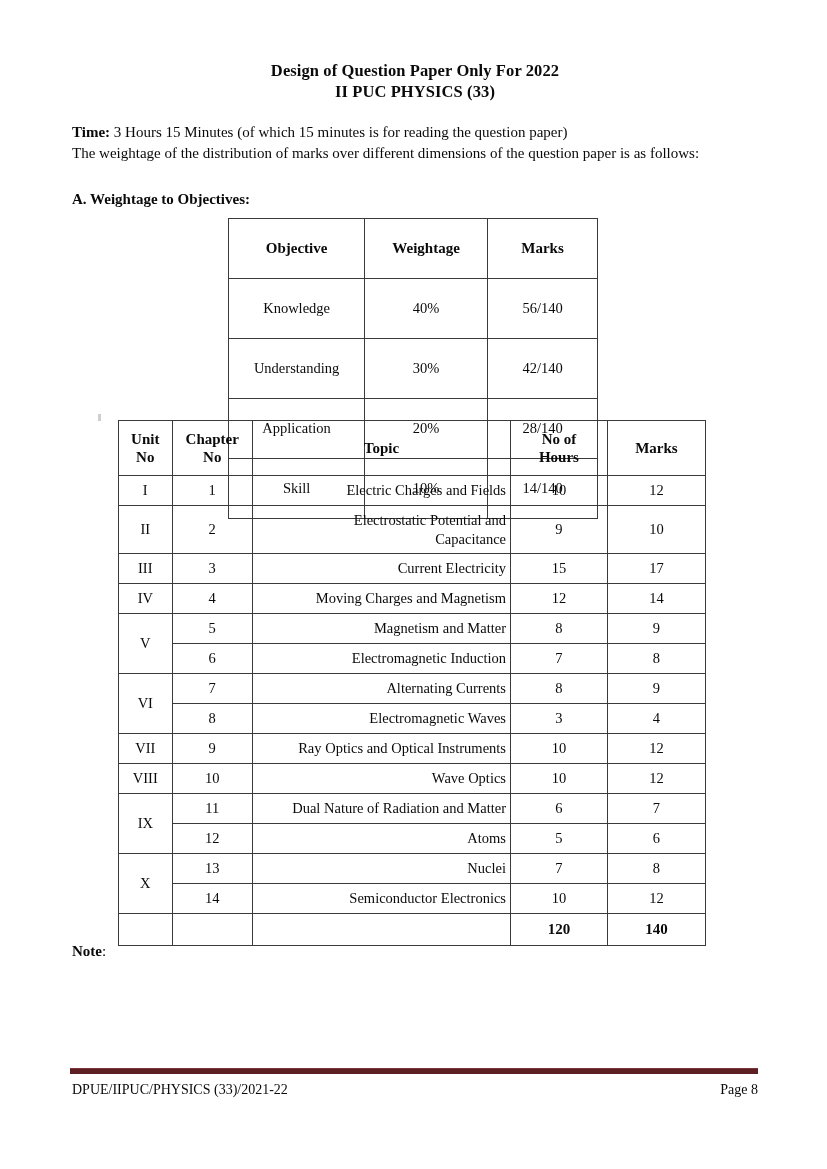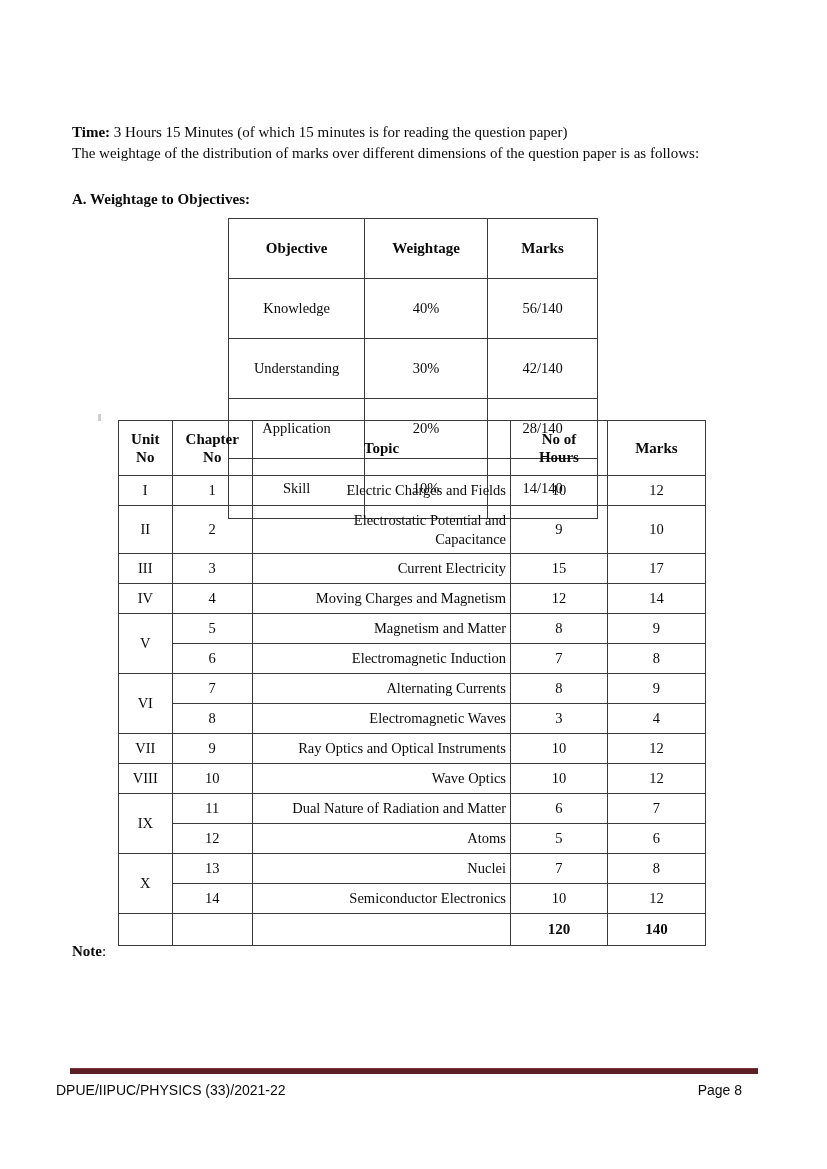--- a/index.html
+++ b/index.html
@@ -152,46 +152,50 @@
     position: absolute;
     left: 70px;
     top: 1068px;
     width: 688px;
     height: 5px;
     background: #5c2024;
     border-top: 1px solid #7d3338;
   }
   .footer-row {
     position: absolute;
-    left: 56px;
+    left: 72px;
     top: 1082px;
     width: 686px;
     display: flex;
     justify-content: space-between;
     align-items: baseline;
     font-size: 14px;
-    font-family: Liberation Sans, sans-serif;
+    font-family: Liberation Serif, serif;
   }
   .footer-left, .footer-right { white-space: nowrap; }
 
   
   .scan-speck {
     position: absolute;
     left: 98px;
     top: 414px;
     width: 3px;
     height: 7px;
     background: #cfcfcf;
   }
 </style>
 </head>
 <body>
 
 <div class="page">
 
+  <div class="title-block">
+    <div class="title-line">Design of Question Paper Only For 2022</div>
+    <div class="title-line">II PUC PHYSICS (33)</div>
+  </div>
 
   <div class="time-line"><b>Time:</b><span> 3 Hours 15 Minutes (of which 15 minutes is for reading the question paper)</span></div>
 
   <div class="intro-para">The weightage of the distribution of marks over different dimensions of the question paper is as follows:</div>
 
   <div class="section-heading" id="heading-a">A. Weightage to Objectives:</div>
 
   <table class="table-a">
     <thead>
       <tr>

